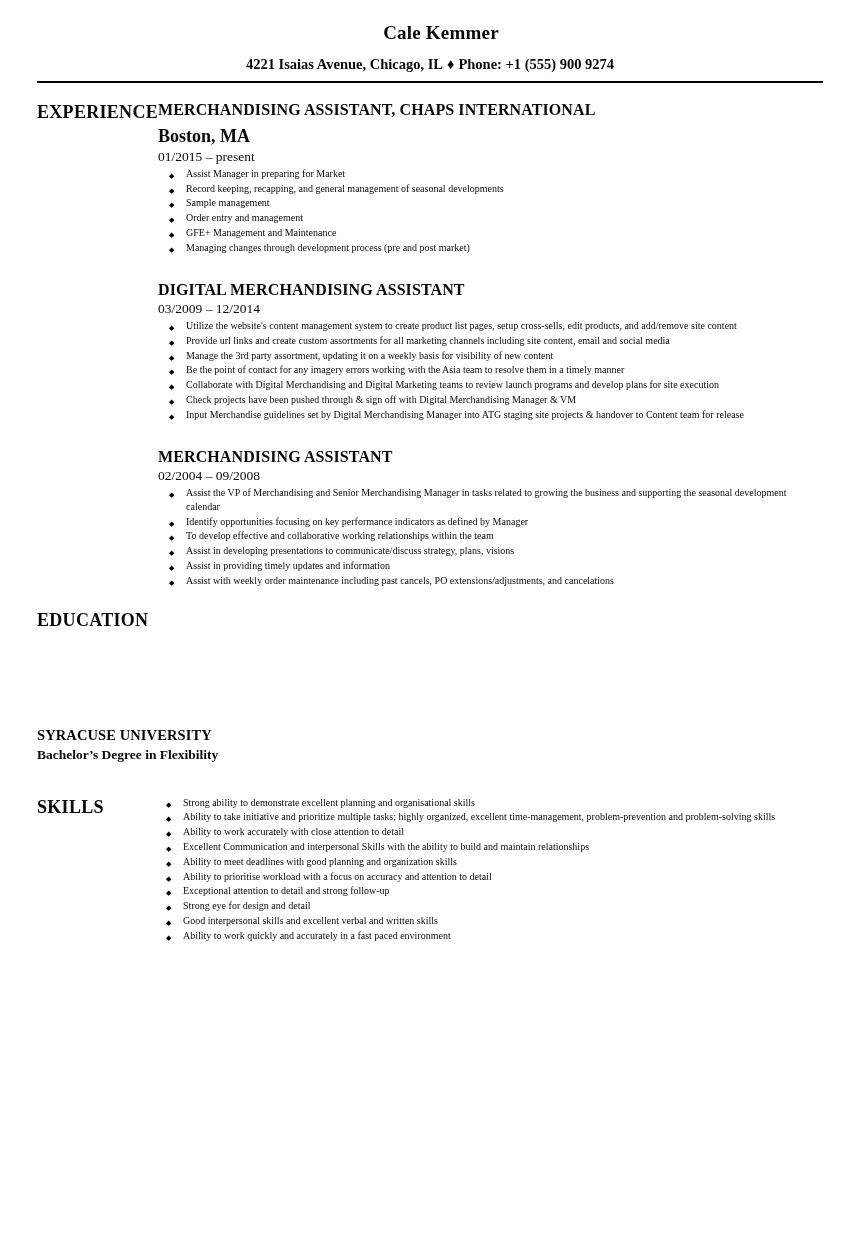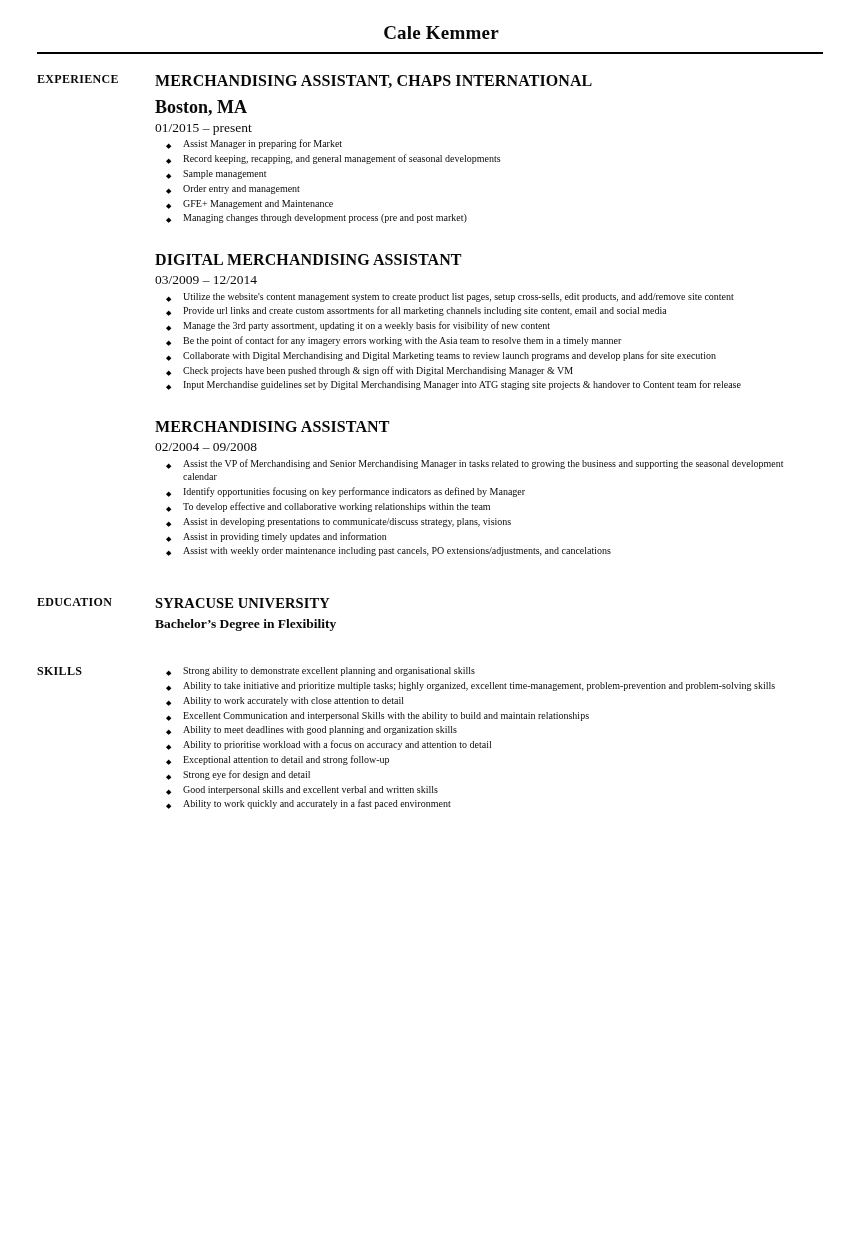--- a/index.html
+++ b/index.html
@@ -55,26 +55,26 @@
   }
 
   
   .section {
     display: flex;
     align-items: flex-start;
     padding-left: 37px;
     padding-right: 40px;
   }
   .section.experience { margin-top: 17px; }
-  .section.education  { margin-top: 36px; }
+  .section.education  { margin-top: 20px; flex-direction: column; }
   .section.skills     { margin-top: 30px; }
 
   .sec-label {
     flex: 0 0 118px;
-    font-size: 12px;
+    font-size: 18px;
     font-weight: bold;
     letter-spacing: 0.3px;
     line-height: 1.25;
     padding-top: 1px;
   }
   .sec-body {
     flex: 1 1 auto;
     min-width: 0;
     max-width: 658px;
   }
@@ -143,20 +143,23 @@
   
   .section.skills ul.bullets { margin-top: 0; }
 </style>
 </head>
 <body>
 
 <div class="page">
 
   <div class="header">
     <div class="cand-name">Cale Kemmer</div>
+    <div class="contact-line">
+      <span>4221 Isaias Avenue, Chicago, IL</span><span class="diamond-sep">♦</span><span>Phone: +1 (555) 900 9274</span>
+    </div>
   </div>
   <hr class="rule">
 
   <div class="section experience">
     <div class="sec-label">EXPERIENCE</div>
     <div class="sec-body">
 
       <div class="job">
         <div class="job-title">MERCHANDISING ASSISTANT, CHAPS INTERNATIONAL</div>
         <div class="job-location">Boston, MA</div>

